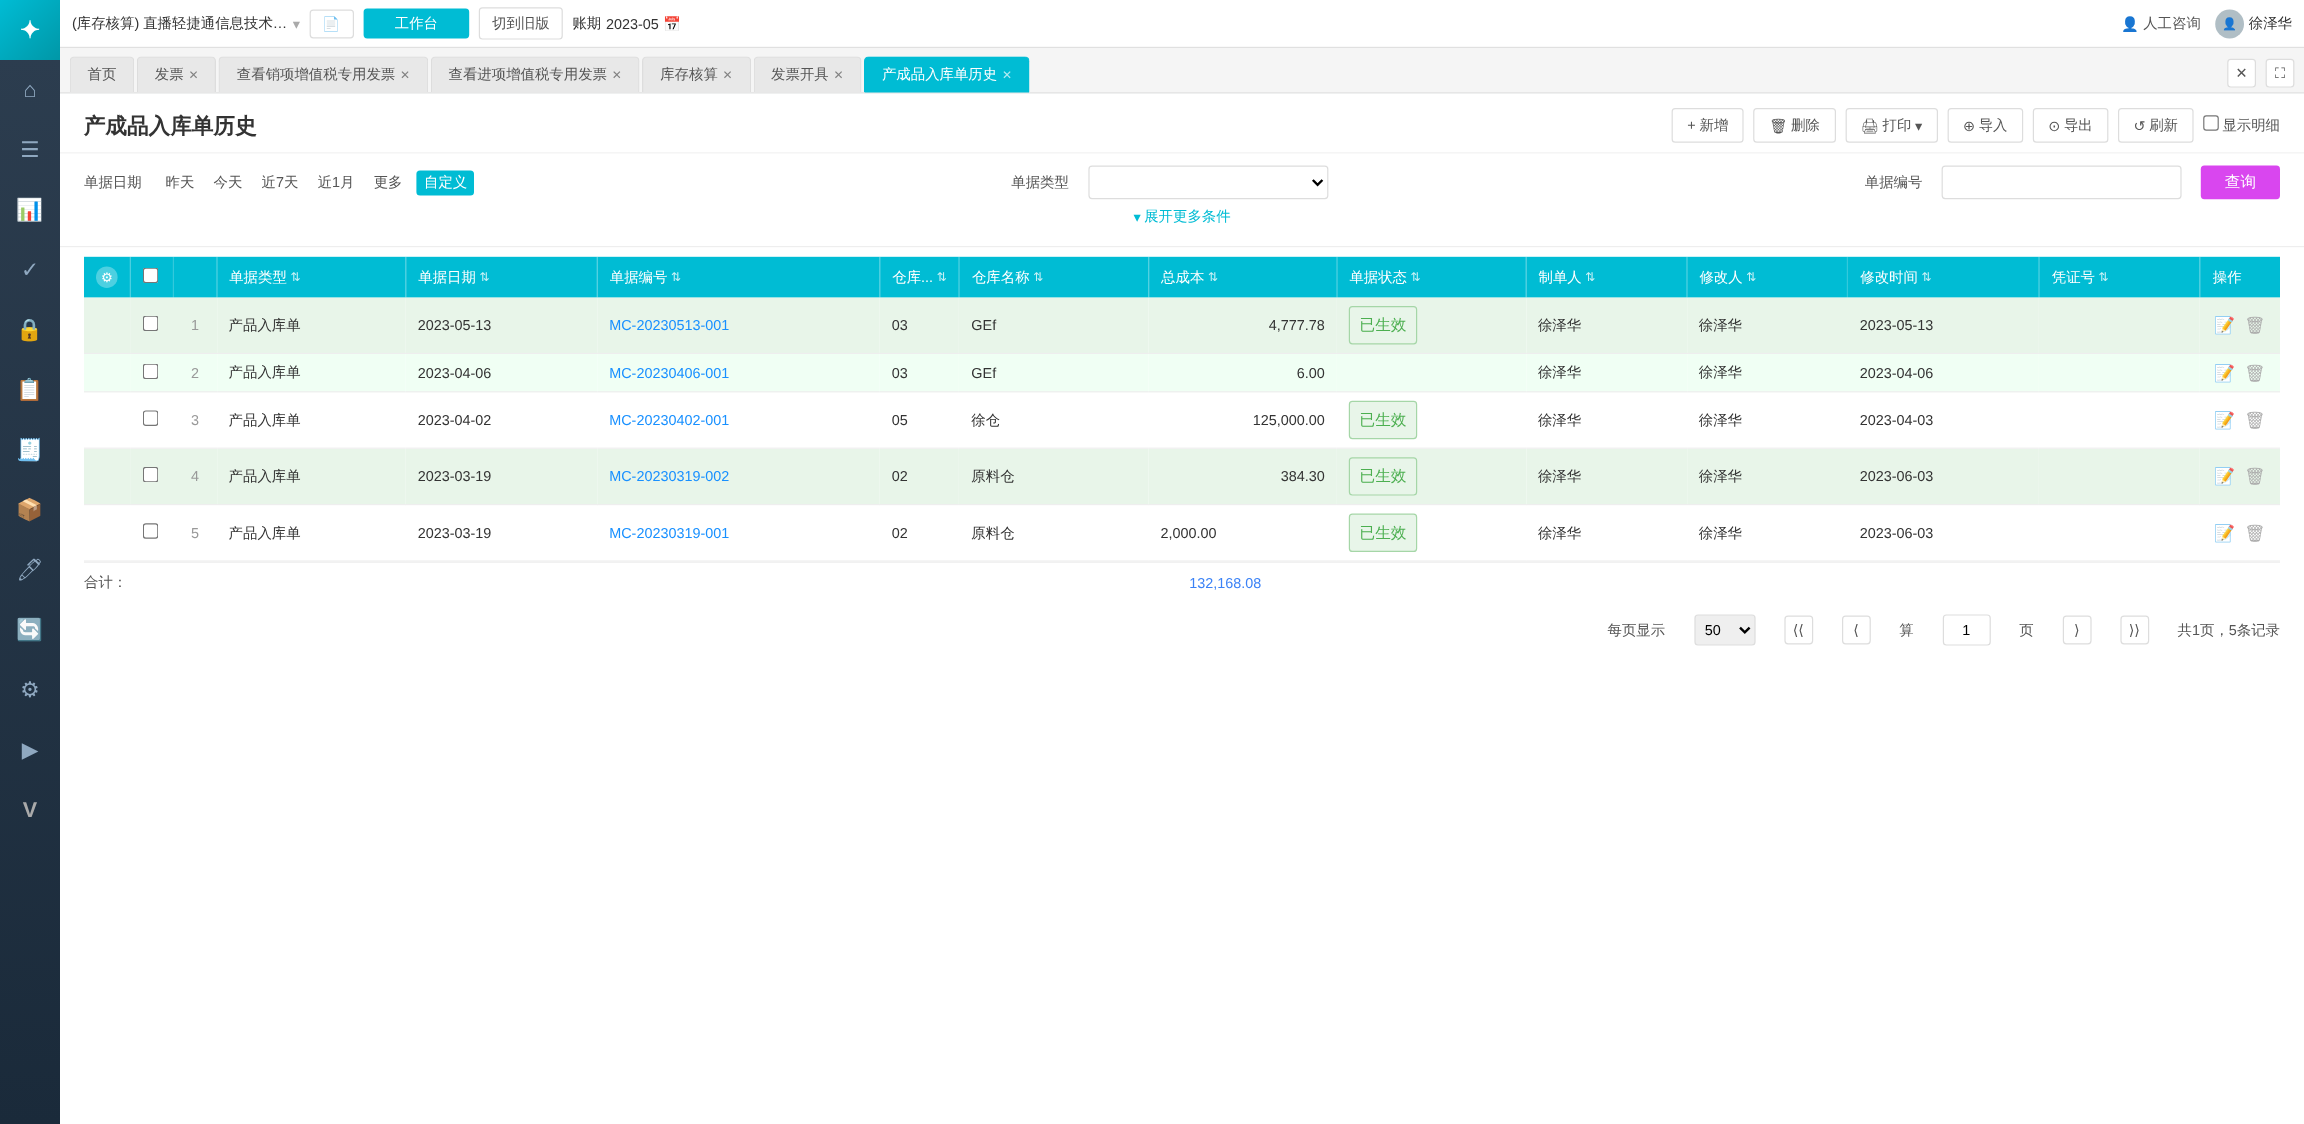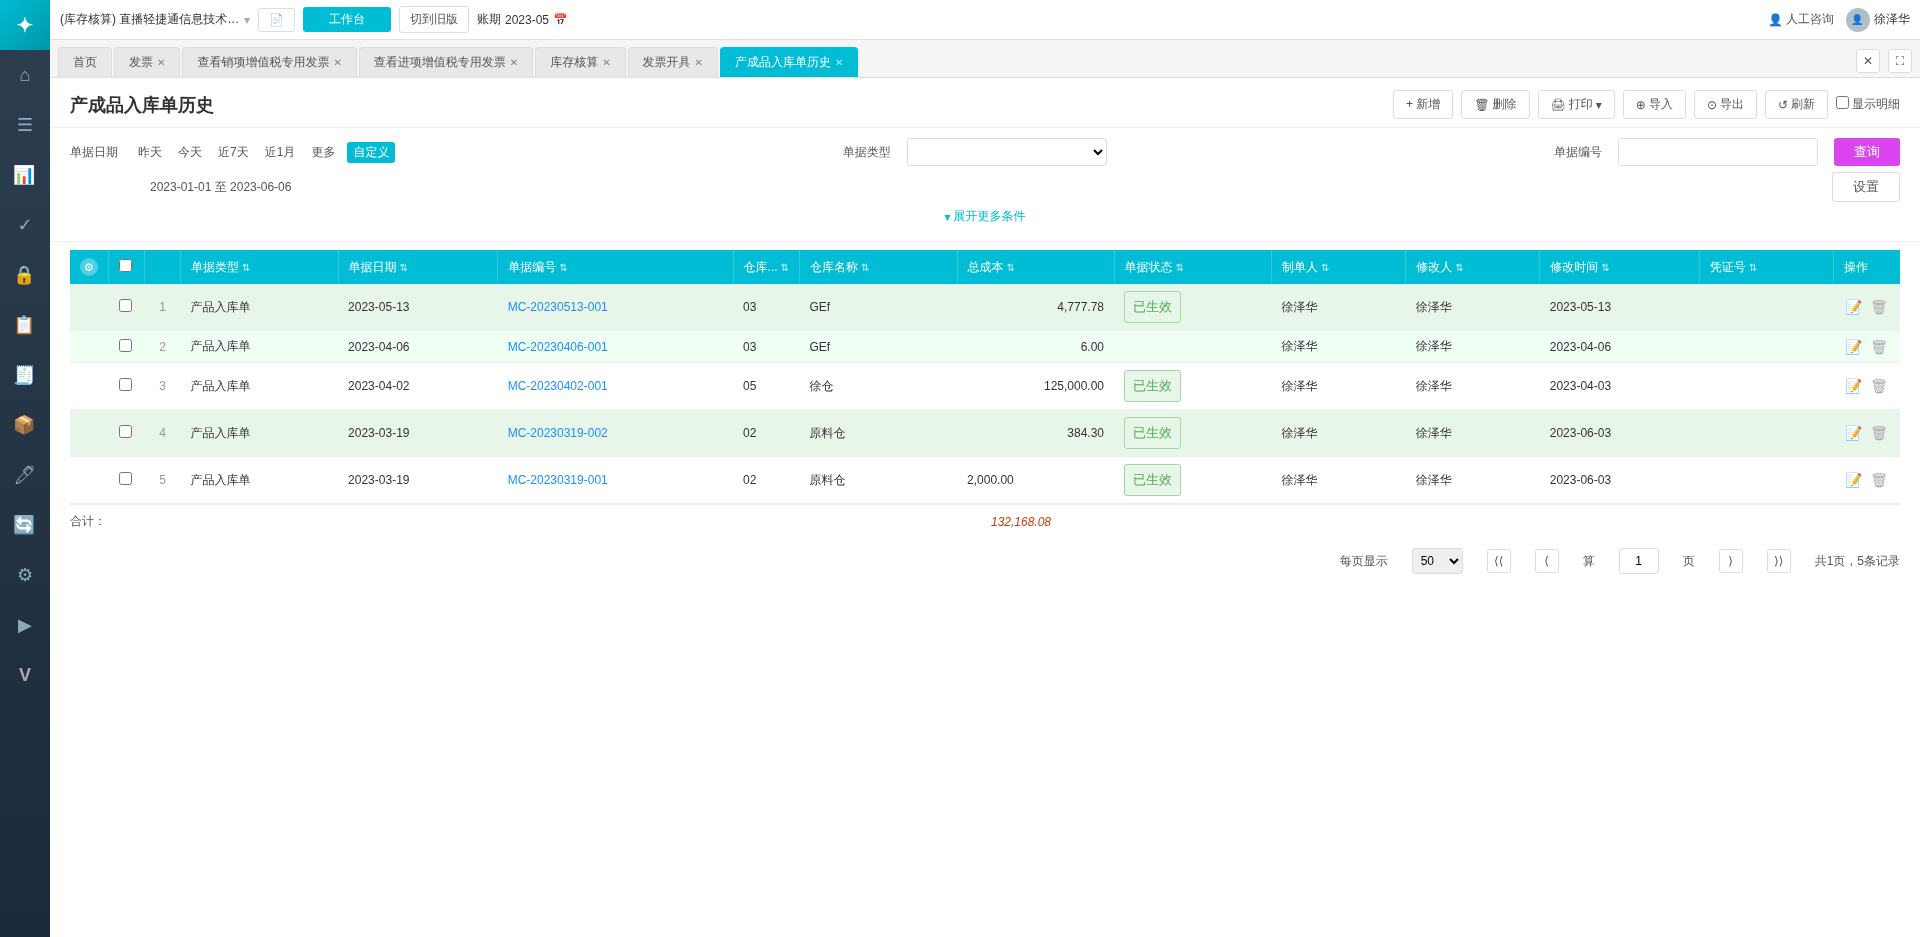--- a/index.html
+++ b/index.html
@@ -372,24 +372,23 @@
       align-items: center;
     }
     .footer-label {
       font-size: 12px;
       color: #555;
       margin-right: 12px;
       width: 60px;
     }
     .footer-total {
       font-size: 12px;
-      color: #c2410c;
+      color: #3b82f6;
       text-align: center;
       flex: 1;
-      font-style: italic;
     }
 
     
     .pagination {
       padding: 10px 20px;
       display: flex;
       align-items: center;
       justify-content: flex-end;
       gap: 24px;
       font-size: 12px;
@@ -567,26 +566,20 @@
         <span style="flex: 1;"></span>
         <span class="filter-label">单据类型</span>
         <select class="filter-select">
           <option value=""></option>
         </select>
         <span style="flex: 1;"></span>
         <span class="filter-label">单据编号</span>
         <input type="text" class="filter-input" style="">
         <button class="query-btn">查询</button>
       </div>
-      <div class="filter-row">
-        <span style="width: 60px;"></span>
-        <span class="filter-date-range">2023-01-01 至 2023-06-06</span>
-        <span style="flex: 1;"></span>
-        <button class="set-btn">设置</button>
-      </div>
       <div class="filter-row" style="justify-content: center;">
         <span class="expand-btn">
           <span>▾</span>
           <span>展开更多条件</span>
         </span>
       </div>
     </div>
 
     <div class="table-container">
       <table>

